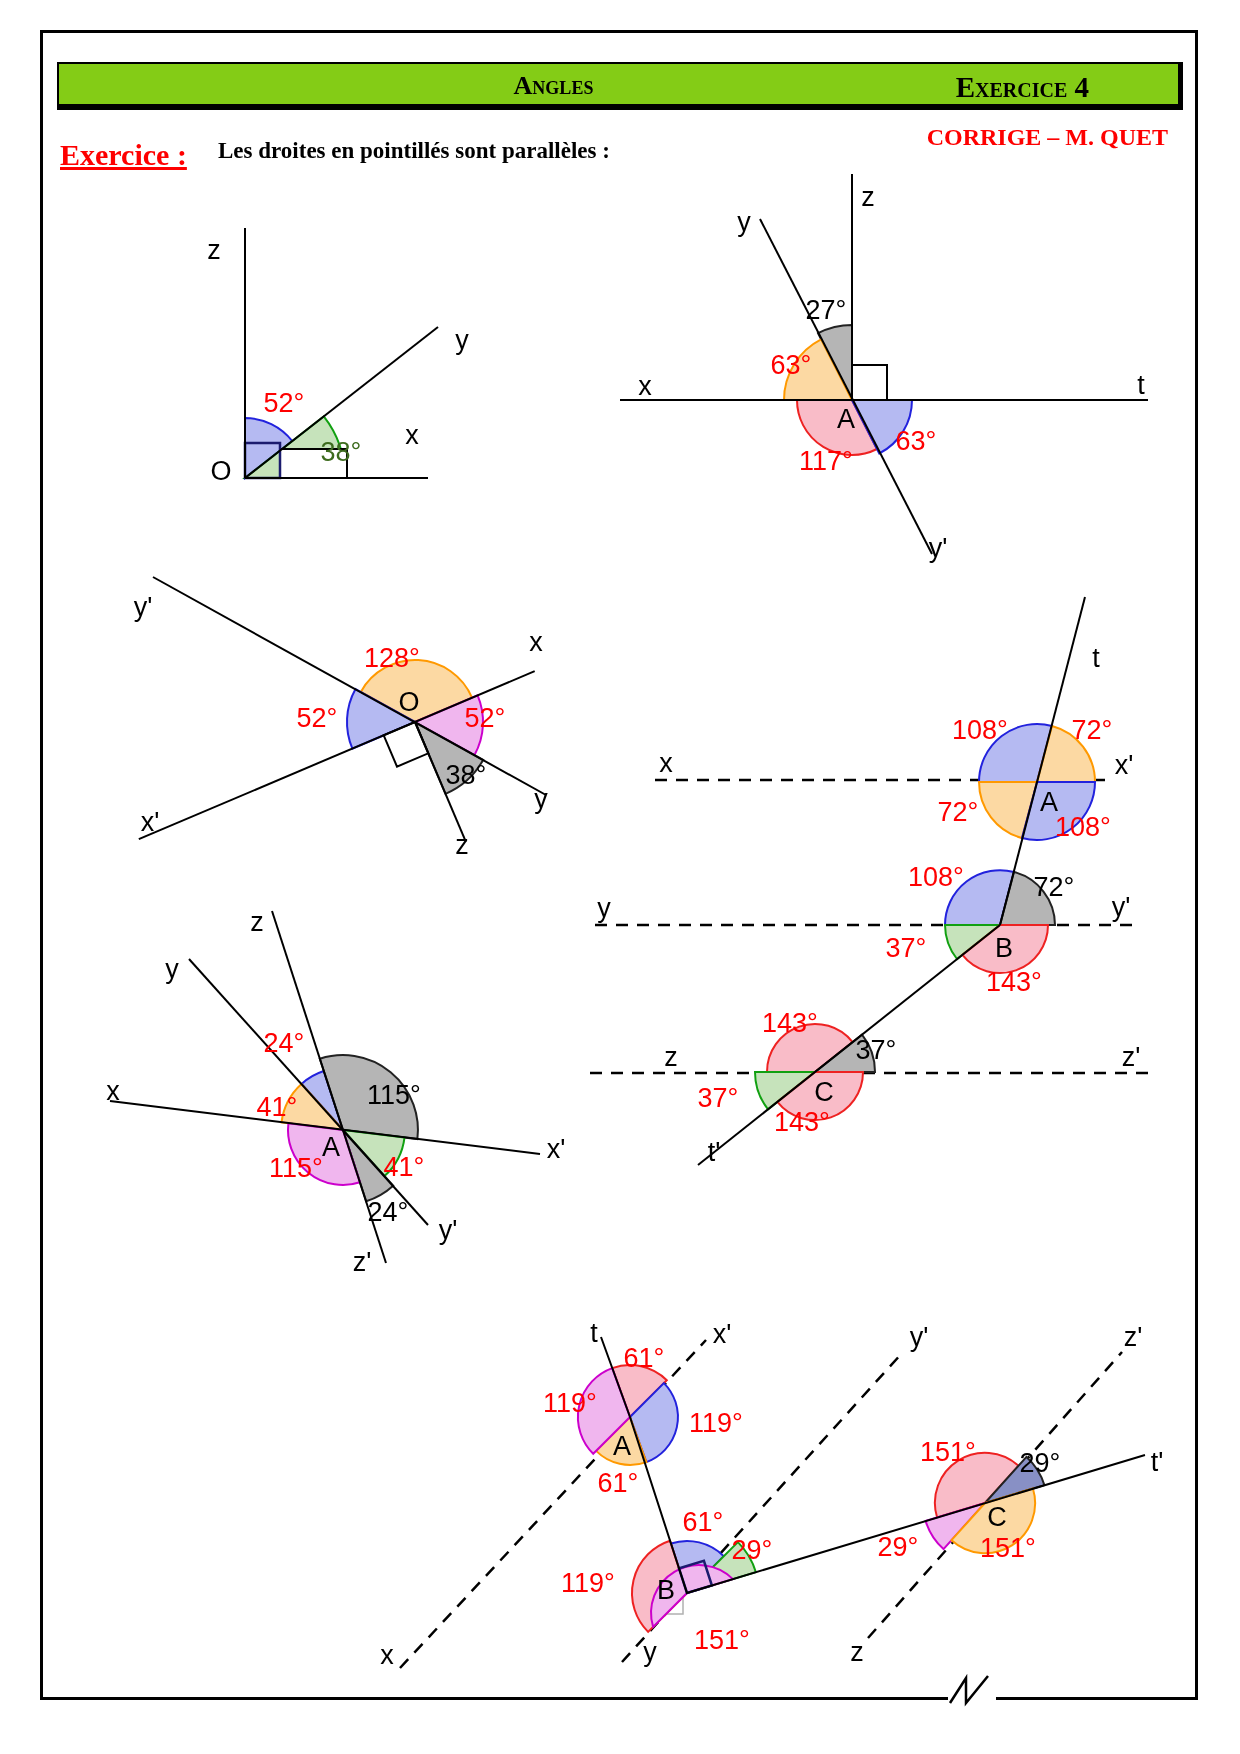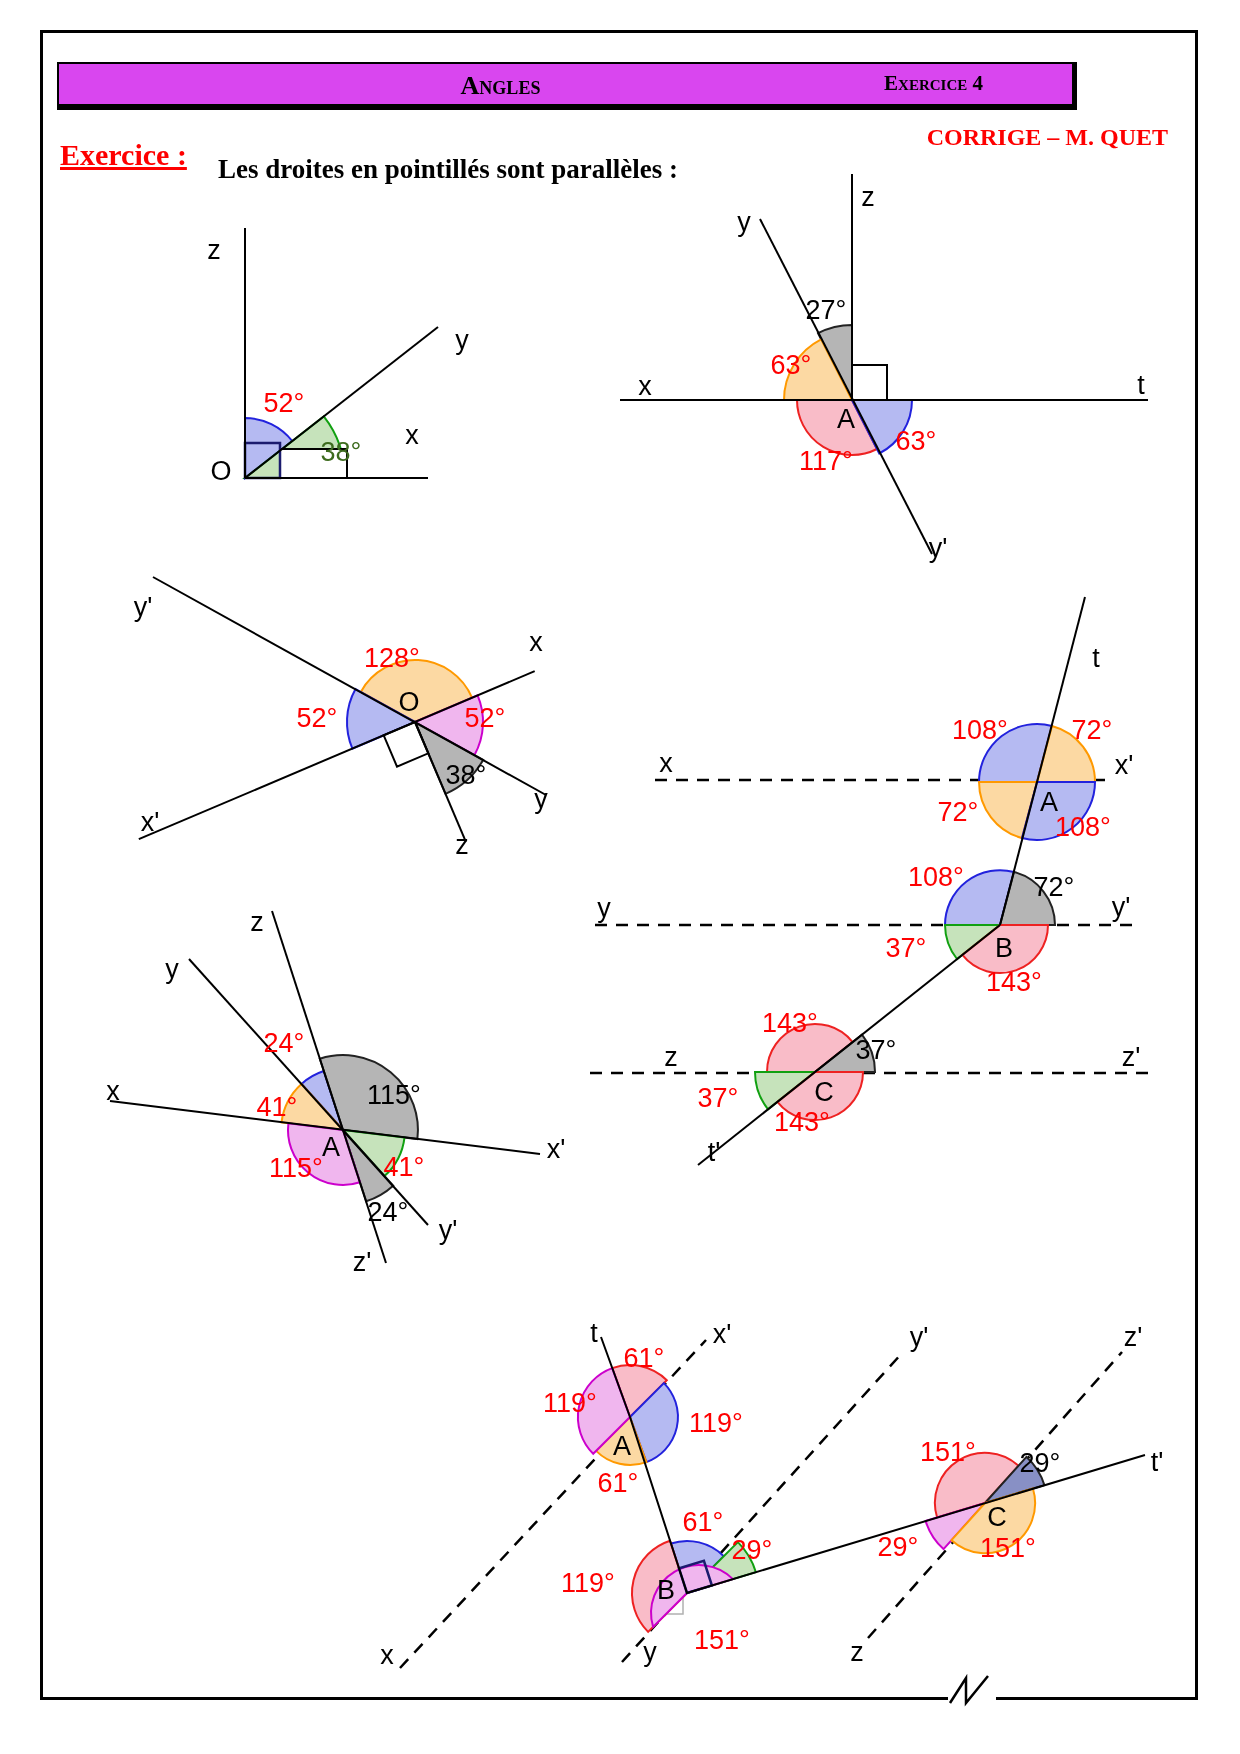--- a/index.html
+++ b/index.html
@@ -1,30 +1,30 @@
 <!DOCTYPE html>
 <html><head>
 <meta charset="utf-8">
 <style>
   html,body{margin:0;padding:0;background:#ffffff;}
   .page{position:relative;width:1240px;height:1754px;background:#ffffff;overflow:hidden;
         font-family:"Liberation Serif", serif;}
   .frame{position:absolute;left:40px;top:30px;width:1158px;height:1670px;
          border:3px solid #000;box-sizing:border-box;}
-  .banner{position:absolute;left:57px;top:62px;width:1020px;height:48px;box-sizing:border-box;
-          background:#d946ef;border:2px solid #000;border-right-width:5px;border-bottom-width:6px;}
+  .banner{position:absolute;left:57px;top:62px;width:1126px;height:48px;box-sizing:border-box;
+          background:#84cc16;border:2px solid #000;border-right-width:5px;border-bottom-width:6px;}
   .banner-title{position:absolute;left:0;right:0;top:7px;text-align:center;padding-right:130px;
           font-variant:small-caps;font-weight:700;font-size:26px;color:#000;}
   .banner-ex{position:absolute;right:89px;top:7px;font-variant:small-caps;font-weight:700;
-          font-size:21px;color:#000;}
+          font-size:29px;color:#000;}
   .correction{position:absolute;left:0;top:124px;width:1240px;text-align:right;padding-right:72px;
           box-sizing:border-box;font-weight:700;font-size:24px;color:#fe0000;}
   .ex-label{position:absolute;left:60px;top:138px;font-weight:700;font-size:30px;color:#fe0000;
           text-decoration:underline;}
-  .ex-statement{position:absolute;left:218px;top:138px;font-weight:700;font-size:27px;color:#000;margin-top:16px;}
+  .ex-statement{position:absolute;left:218px;top:138px;font-weight:700;font-size:23px;color:#000;}
   svg.fig{position:absolute;left:0;top:0;}
   svg text{font-family:"Liberation Sans", sans-serif;font-size:27px;fill:#000;}
   svg text.red{fill:#fe0000;}
   svg text.green{fill:#3d6b1e;}
   .ln{stroke:#000;stroke-width:2;fill:none;}
   .lnd{stroke:#000;stroke-width:2.5;fill:none;stroke-dasharray:12 9;}
   .sec-blue{fill:#b5baf2;stroke:#2222dd;stroke-width:2;}
   .sec-green{fill:#c6e3bb;stroke:#11a011;stroke-width:2;}
   .sec-orange{fill:#fcd9a3;stroke:#ff9900;stroke-width:2;}
   .sec-pink{fill:#f9bcc8;stroke:#ee2222;stroke-width:2;}

